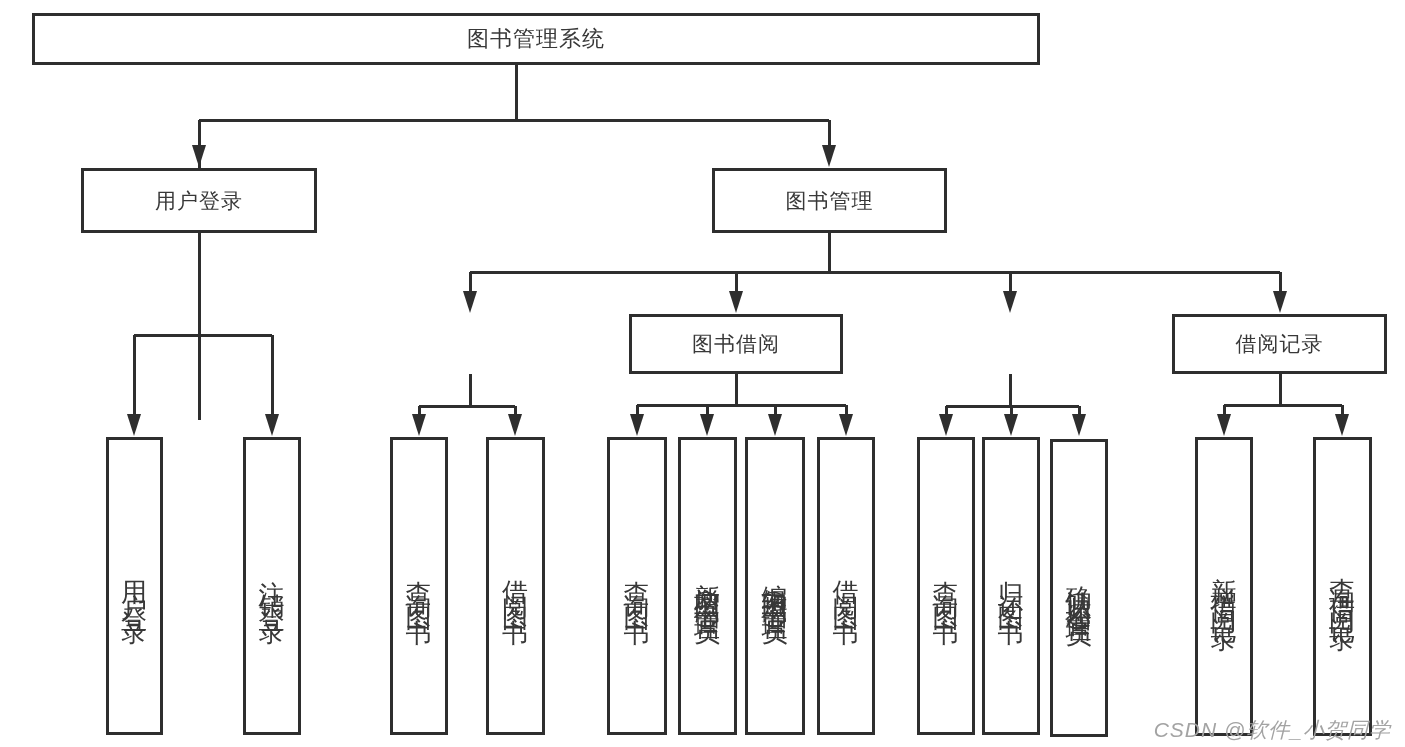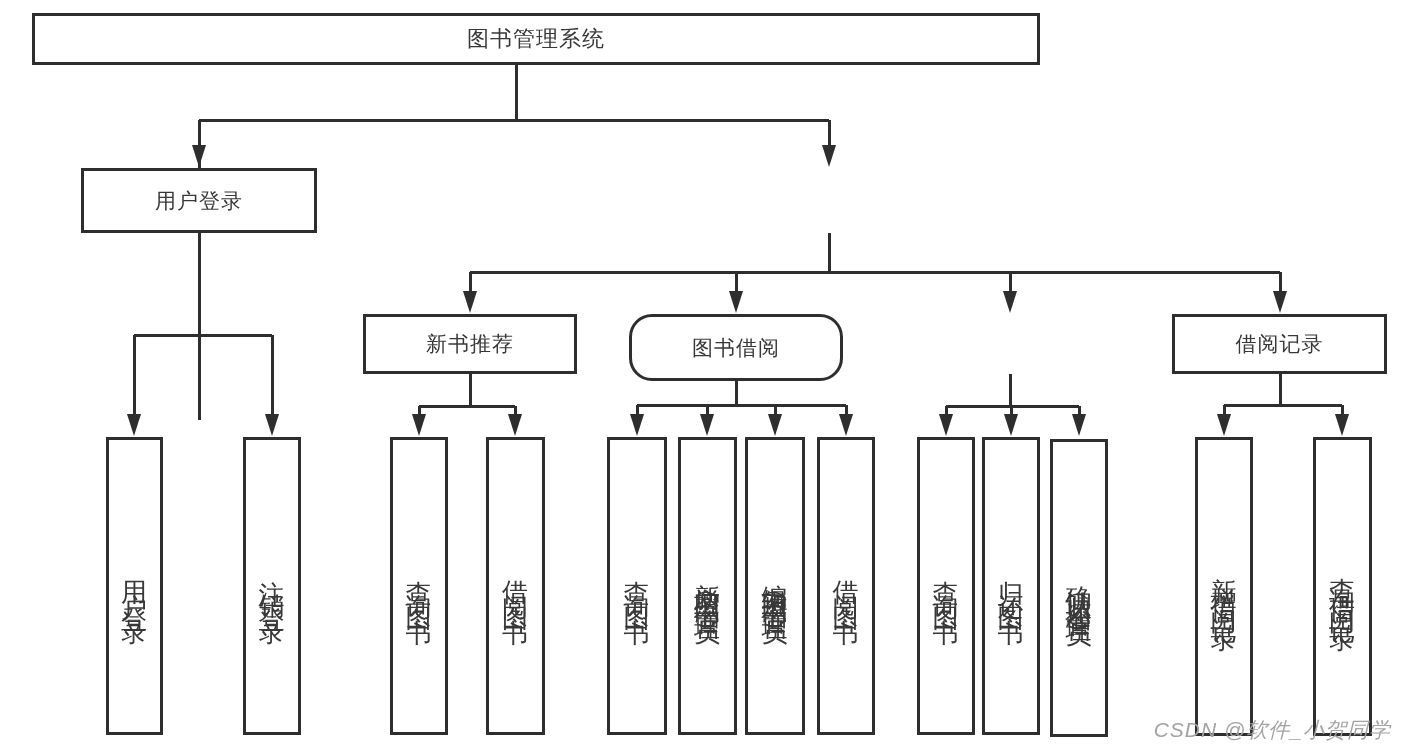--- a/index.html
+++ b/index.html
@@ -88,23 +88,23 @@
       <polygon points="1011,436 1004,414 1018,414"></polygon>
       <polygon points="1079,436 1072,414 1086,414"></polygon>
       <polygon points="1224,436 1217,414 1231,414"></polygon>
       <polygon points="1342,436 1335,414 1349,414"></polygon>
     </g>
   </svg>
 
   <div class="node rootbox" style="left:12px;top:13px;width:1008px;height:52px;">图书管理系统</div>
 
   <div class="node hbox" style="left:81px;top:168px;width:236px;height:65px;">用户登录</div>
+  <div class="node hbox" style="left:712px;top:168px;width:235px;height:65px;">图书管理</div>
 
-  <div class="node hbox" style="left:363px;top:314px;width:214px;height:60px;">新书推荐</div>
-  <div class="node hbox" style="left:629px;top:314px;width:214px;height:67px;border-radius:23px;">图书借阅</div>
+  <div class="node hbox" style="left:629px;top:314px;width:214px;height:60px;">图书借阅</div>
   <div class="node hbox" style="left:1172px;top:314px;width:215px;height:60px;">借阅记录</div>
 
   <div class="node leaf ls-short" style="left:106px;top:437px;width:57px;height:298px;">用户登录</div>
   <div class="node leaf ls-short" style="left:243px;top:437px;width:58px;height:298px;">注销登录</div>
 
   <div class="node leaf ls-short" style="left:390px;top:437px;width:58px;height:298px;">查询图书</div>
   <div class="node leaf ls-short" style="left:486px;top:437px;width:59px;height:298px;">借阅图书</div>
 
   <div class="node leaf ls-short" style="left:607px;top:437px;width:60px;height:298px;">查询图书</div>
   <div class="node leaf ls-tight" style="left:678px;top:437px;width:59px;height:298px;">新增图书（管理员）</div>

